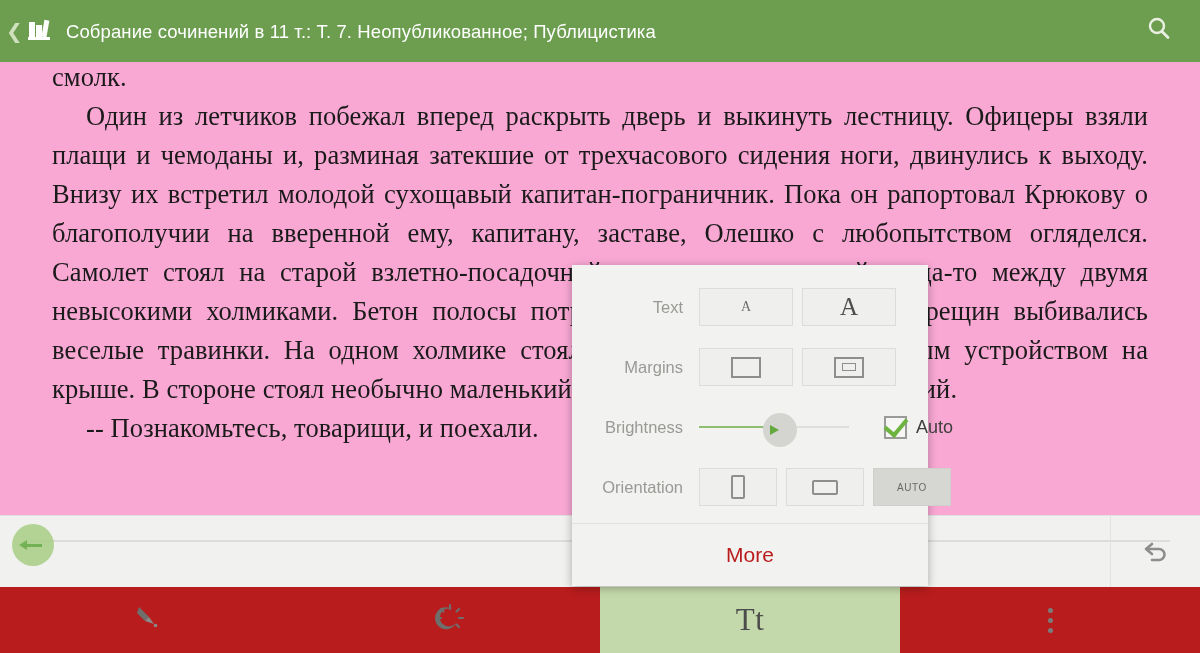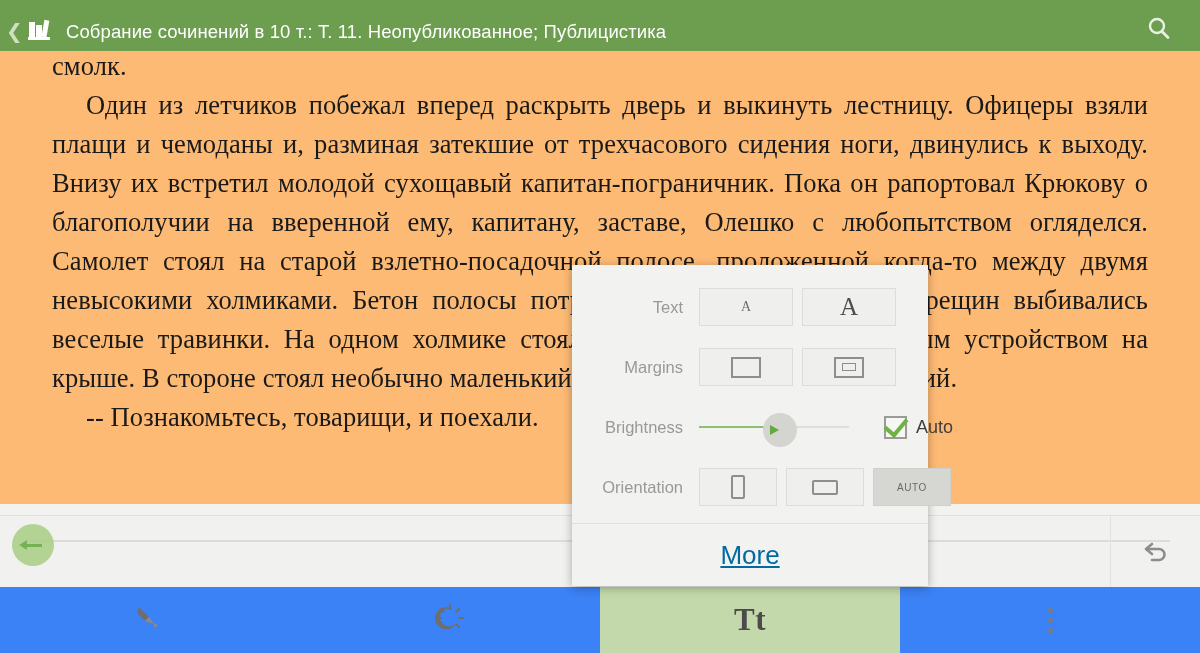--- a/index.html
+++ b/index.html
@@ -76,24 +76,24 @@
     display: flex;
     align-items: center;
     justify-content: center;
     flex: 0 0 auto;
     cursor: pointer;
   }
 
   
   .page {
     position: absolute;
-    top: 51px; left: 0;
+    top: 62px; left: 0;
     width: 1200px;
     height: 453px;
-    background: #fdba74;
+    background: #f9a8d4;
     overflow: hidden;
   }
   .page-text {
     font-family: "Liberation Serif", serif;
     font-size: 26.5px;
     line-height: 39px;
     color: #1a1a1a;
     text-align: justify;
     padding: 0 52px;
     margin-top: -4px;
@@ -162,23 +162,22 @@
     border-left: 1px solid #e2e2e0;
     cursor: pointer;
   }
 
   
   .toolbar {
     position: absolute;
     top: 587px; left: 0;
     width: 1200px;
     height: 66px;
-    background: #3b82f6;
-    display: flex;
-    font-weight: bold;
+    background: #b91c1c;
+    display: flex;
   }
   .tool {
     flex: 1 1 0;
     display: flex;
     align-items: center;
     justify-content: center;
     cursor: pointer;
     height: 66px;
   }
   .tool.active { background: #c4d9ab; }
@@ -323,24 +322,23 @@
     transform: rotate(40deg);
   }
   .bright-auto-label { font-size: 18px; color: #3f3f3d; }
 
   .popup-divider { height: 1px; background: #e1e1de; }
   .popup-more {
     height: 62px;
     display: flex;
     align-items: center;
     justify-content: center;
-    font-size: 26px;
-    color: #0369a1;
-    cursor: pointer;
-    text-decoration: underline;
+    font-size: 21px;
+    color: #b91c1c;
+    cursor: pointer;
   }
 </style>
 </head>
 <body>
 
 <div id="app">
 
   <div class="header">
     <div class="hdr-left">
       <span class="back-chevron">❮</span>
@@ -348,21 +346,21 @@
         <svg width="30" height="30" viewBox="0 0 30 30" aria-hidden="true">
           <rect x="5" y="8" width="6" height="15" fill="#ffffff"></rect>
           <rect x="12" y="11" width="6" height="12" fill="#ffffff"></rect>
           <rect x="19" y="6" width="5" height="17" fill="#ffffff" transform="rotate(10 21 14)"></rect>
           <rect x="4" y="23" width="22" height="3" fill="#ffffff"></rect>
         </svg>
       </span>
     </div>
 
     <div class="hdr-titles">
-      <div class="hdr-title">Собрание сочинений в 10 т.: Т. 11. Неопубликованное; Публицистика</div>
+      <div class="hdr-title">Собрание сочинений в 11 т.: Т. 7. Неопубликованное; Публицистика</div>
     </div>
 
     <div class="hdr-search">
       <span>
         <svg width="30" height="30" viewBox="0 0 30 30" aria-hidden="true">
           <circle cx="13" cy="12" r="7" fill="none" stroke="#eaf1e2" stroke-width="2.4"></circle>
           <line x1="18" y1="17.5" x2="24" y2="23.5" stroke="#eaf1e2" stroke-width="2.8" stroke-linecap="round"></line>
         </svg>
       </span>
     </div>

